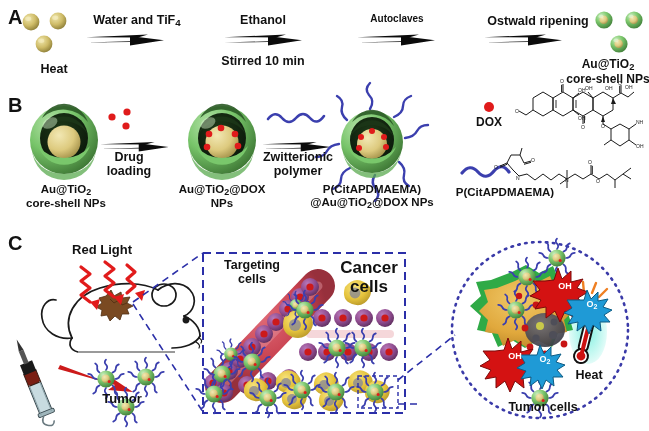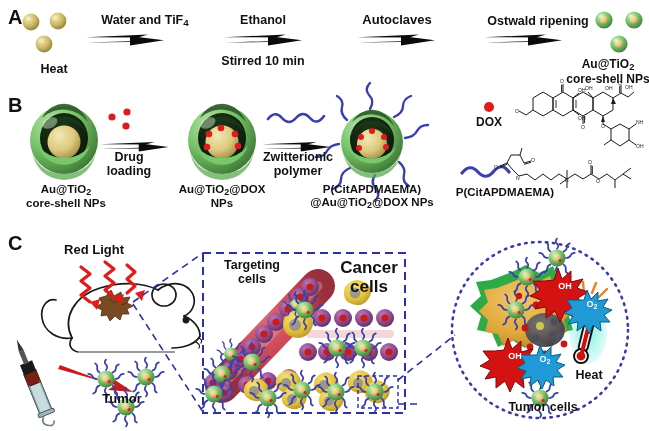--- a/index.html
+++ b/index.html
@@ -554,26 +554,26 @@
 
 
 
 <div class="panel-letter" style="left:8px;top:6px;">A</div>
 <div class="panel-letter" style="left:8px;top:94px;">B</div>
 <div class="panel-letter" style="left:8px;top:232px;">C</div>
 
 
 <div class="lbl" style="left:14px;top:62px;width:80px;font-size:12.5px;">Heat</div>
 
-<div class="lbl" style="left:86px;top:13px;width:118px;font-size:12.5px;"><span>Water and TiF</span><span class="sub">4</span></div>
+<div class="lbl" style="left:78px;top:13px;width:118px;font-size:12.5px;"><span>Water and TiF</span><span class="sub">4</span></div>
 
 <div class="lbl" style="left:224px;top:13px;width:78px;font-size:12.5px;">Ethanol</div>
 <div class="lbl" style="left:210px;top:54px;width:106px;font-size:12.5px;">Stirred 10 min</div>
 
-<div class="lbl" style="left:352px;top:13px;width:90px;font-size:13px;">Autoclaves</div>
+<div class="lbl" style="left:352px;top:13px;width:90px;font-size:10px;">Autoclaves</div>
 
 <div class="lbl" style="left:474px;top:14px;width:128px;font-size:12.5px;">Ostwald ripening</div>
 
 <div class="lbl" style="left:566px;top:58px;width:84px;font-size:12px;"><span>Au@TiO</span><span class="sub">2</span><br><span>core-shell NPs</span></div>
 
 
 <div class="lbl" style="left:96px;top:150px;width:66px;font-size:12.5px;"><span>Drug</span><br><span>loading</span></div>
 
 <div class="lbl" style="left:252px;top:150px;width:92px;font-size:12.5px;"><span>Zwitterionic</span><br><span>polymer</span></div>
 
@@ -581,21 +581,21 @@
 
 <div class="lbl" style="left:166px;top:183px;width:112px;font-size:11.5px;"><span>Au@TiO</span><span class="sub">2</span><span>@DOX</span><br><span>NPs</span></div>
 
 <div class="lbl" style="left:298px;top:183px;width:148px;font-size:11.5px;"><span>P(CitAPDMAEMA)</span><br><span>@Au@TiO</span><span class="sub">2</span><span>@DOX NPs</span></div>
 
 <div class="lbl" style="left:466px;top:116px;width:46px;font-size:12px;">DOX</div>
 
 <div class="lbl" style="left:440px;top:186px;width:130px;font-size:11.5px;">P(CitAPDMAEMA)</div>
 
 
-<div class="lbl" style="left:42px;top:243px;width:104px;font-size:13px;">Red Light</div>
+<div class="lbl" style="left:50px;top:243px;width:104px;font-size:13px;">Red Light</div>
 
 <div class="lbl" style="left:86px;top:353px;width:72px;font-size:13px;margin-top:39px;">Tumor</div>
 
 <div class="lbl" style="left:209px;top:258px;width:86px;font-size:12.5px;"><span>Targeting</span><br><span>cells</span></div>
 
 <div class="lbl" style="left:336px;top:258px;width:66px;font-size:17px;"><span>Cancer</span><br><span>cells</span></div>
 
 <div class="lbl" style="left:500px;top:400px;width:86px;font-size:12.5px;">Tumor cells</div>
 
 <div class="lbl" style="left:566px;top:368px;width:46px;font-size:12.5px;">Heat</div>

